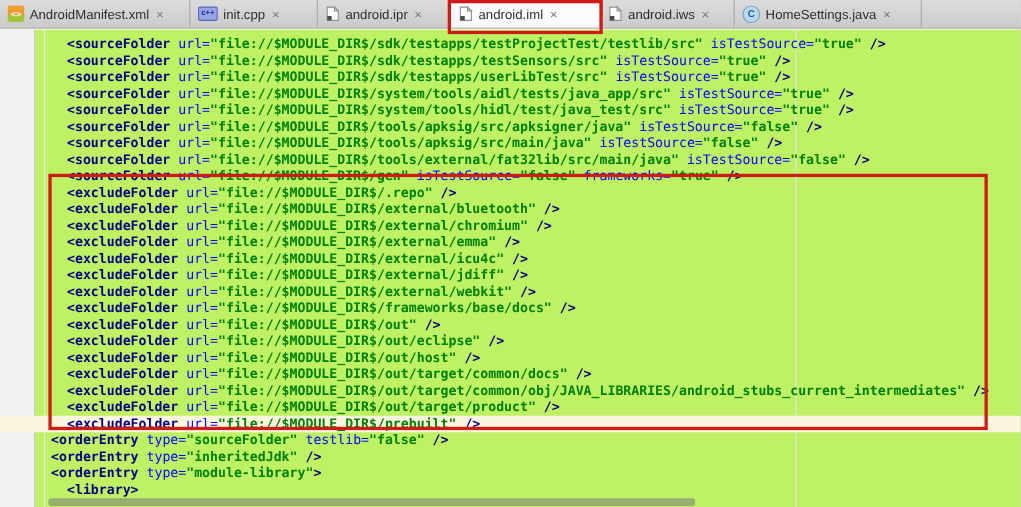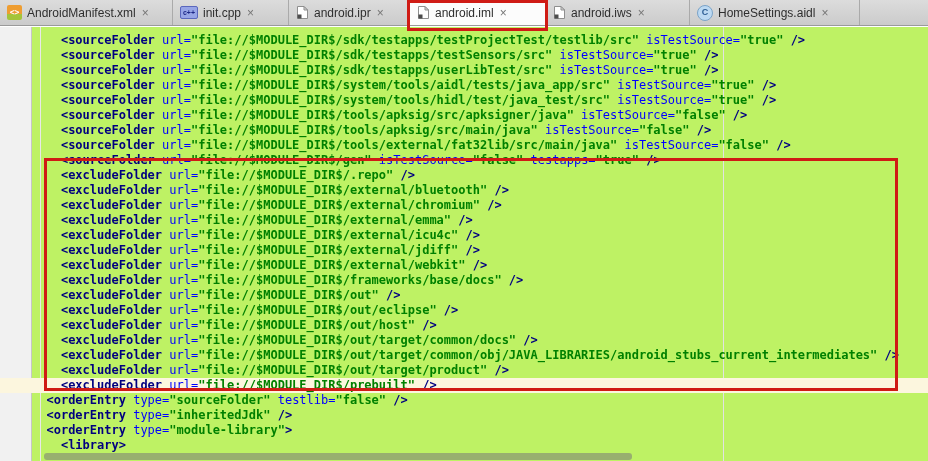--- a/index.html
+++ b/index.html
@@ -76,52 +76,52 @@
         <span class="ic ic-page">
           <svg width="13" height="15" viewBox="0 0 13 15">
             <path d="M1.5 1.5 h6.5 l3.5 3.5 v8.5 h-10 z" fill="#fff" stroke="#8f8f8f"></path>
             <path d="M8 1.5 l3.5 3.5 h-3.5 z" fill="#d9d9d9" stroke="#8f8f8f"></path>
             <rect x="1.5" y="9.5" width="4" height="4" fill="#4d4d4d"></rect>
           </svg>
         </span>
         <span class="lbl">android.iml</span>
         <span class="x">×</span>
       </div>
-      <div class="tab" style="width: 144px;">
+      <div class="tab" style="width: 122px;">
         <span class="ic ic-page">
           <svg width="13" height="15" viewBox="0 0 13 15">
             <path d="M1.5 1.5 h6.5 l3.5 3.5 v8.5 h-10 z" fill="#fff" stroke="#8f8f8f"></path>
             <path d="M8 1.5 l3.5 3.5 h-3.5 z" fill="#d9d9d9" stroke="#8f8f8f"></path>
             <rect x="1.5" y="9.5" width="4" height="4" fill="#4d4d4d"></rect>
           </svg>
         </span>
         <span class="lbl">android.iws</span>
         <span class="x">×</span>
       </div>
       <div class="tab" style="width: 170px;">
         <span class="ic ic-class">C</span>
-        <span class="lbl">HomeSettings.aidl</span>
+        <span class="lbl">HomeSettings.java</span>
         <span class="x">×</span>
       </div>
     </div>
 
   <div class="editor">
     <div class="gutter"></div>
     <div class="foldline"></div>
     <div class="marginguide"></div>
     <div class="code" id="code">
         <div class="line">    <span class="tg">&lt;sourceFolder</span> <span class="at">url=</span><span class="vl">"file://$MODULE_DIR$/sdk/testapps/testProjectTest/testlib/src"</span> <span class="at">isTestSource=</span><span class="vl">"true"</span><span class="tg"> /&gt;</span></div>
         <div class="line">    <span class="tg">&lt;sourceFolder</span> <span class="at">url=</span><span class="vl">"file://$MODULE_DIR$/sdk/testapps/testSensors/src"</span> <span class="at">isTestSource=</span><span class="vl">"true"</span><span class="tg"> /&gt;</span></div>
         <div class="line">    <span class="tg">&lt;sourceFolder</span> <span class="at">url=</span><span class="vl">"file://$MODULE_DIR$/sdk/testapps/userLibTest/src"</span> <span class="at">isTestSource=</span><span class="vl">"true"</span><span class="tg"> /&gt;</span></div>
         <div class="line">    <span class="tg">&lt;sourceFolder</span> <span class="at">url=</span><span class="vl">"file://$MODULE_DIR$/system/tools/aidl/tests/java_app/src"</span> <span class="at">isTestSource=</span><span class="vl">"true"</span><span class="tg"> /&gt;</span></div>
         <div class="line">    <span class="tg">&lt;sourceFolder</span> <span class="at">url=</span><span class="vl">"file://$MODULE_DIR$/system/tools/hidl/test/java_test/src"</span> <span class="at">isTestSource=</span><span class="vl">"true"</span><span class="tg"> /&gt;</span></div>
         <div class="line">    <span class="tg">&lt;sourceFolder</span> <span class="at">url=</span><span class="vl">"file://$MODULE_DIR$/tools/apksig/src/apksigner/java"</span> <span class="at">isTestSource=</span><span class="vl">"false"</span><span class="tg"> /&gt;</span></div>
         <div class="line">    <span class="tg">&lt;sourceFolder</span> <span class="at">url=</span><span class="vl">"file://$MODULE_DIR$/tools/apksig/src/main/java"</span> <span class="at">isTestSource=</span><span class="vl">"false"</span><span class="tg"> /&gt;</span></div>
         <div class="line">    <span class="tg">&lt;sourceFolder</span> <span class="at">url=</span><span class="vl">"file://$MODULE_DIR$/tools/external/fat32lib/src/main/java"</span> <span class="at">isTestSource=</span><span class="vl">"false"</span><span class="tg"> /&gt;</span></div>
-        <div class="line">    <span class="tg">&lt;sourceFolder</span> <span class="at">url=</span><span class="vl">"file://$MODULE_DIR$/gen"</span> <span class="at">isTestSource=</span><span class="vl">"false"</span> <span class="at">testapps=</span><span class="vl">"true"</span><span class="tg"> /&gt;</span></div>
+        <div class="line">    <span class="tg">&lt;sourceFolder</span> <span class="at">url=</span><span class="vl">"file://$MODULE_DIR$/gen"</span> <span class="at">isTestSource=</span><span class="vl">"false"</span> <span class="at">frameworks=</span><span class="vl">"true"</span><span class="tg"> /&gt;</span></div>
         <div class="line">    <span class="tg">&lt;excludeFolder</span> <span class="at">url=</span><span class="vl">"file://$MODULE_DIR$/.repo"</span><span class="tg"> /&gt;</span></div>
         <div class="line">    <span class="tg">&lt;excludeFolder</span> <span class="at">url=</span><span class="vl">"file://$MODULE_DIR$/external/bluetooth"</span><span class="tg"> /&gt;</span></div>
         <div class="line">    <span class="tg">&lt;excludeFolder</span> <span class="at">url=</span><span class="vl">"file://$MODULE_DIR$/external/chromium"</span><span class="tg"> /&gt;</span></div>
         <div class="line">    <span class="tg">&lt;excludeFolder</span> <span class="at">url=</span><span class="vl">"file://$MODULE_DIR$/external/emma"</span><span class="tg"> /&gt;</span></div>
         <div class="line">    <span class="tg">&lt;excludeFolder</span> <span class="at">url=</span><span class="vl">"file://$MODULE_DIR$/external/icu4c"</span><span class="tg"> /&gt;</span></div>
         <div class="line">    <span class="tg">&lt;excludeFolder</span> <span class="at">url=</span><span class="vl">"file://$MODULE_DIR$/external/jdiff"</span><span class="tg"> /&gt;</span></div>
         <div class="line">    <span class="tg">&lt;excludeFolder</span> <span class="at">url=</span><span class="vl">"file://$MODULE_DIR$/external/webkit"</span><span class="tg"> /&gt;</span></div>
         <div class="line">    <span class="tg">&lt;excludeFolder</span> <span class="at">url=</span><span class="vl">"file://$MODULE_DIR$/frameworks/base/docs"</span><span class="tg"> /&gt;</span></div>
         <div class="line">    <span class="tg">&lt;excludeFolder</span> <span class="at">url=</span><span class="vl">"file://$MODULE_DIR$/out"</span><span class="tg"> /&gt;</span></div>
         <div class="line">    <span class="tg">&lt;excludeFolder</span> <span class="at">url=</span><span class="vl">"file://$MODULE_DIR$/out/eclipse"</span><span class="tg"> /&gt;</span></div>

